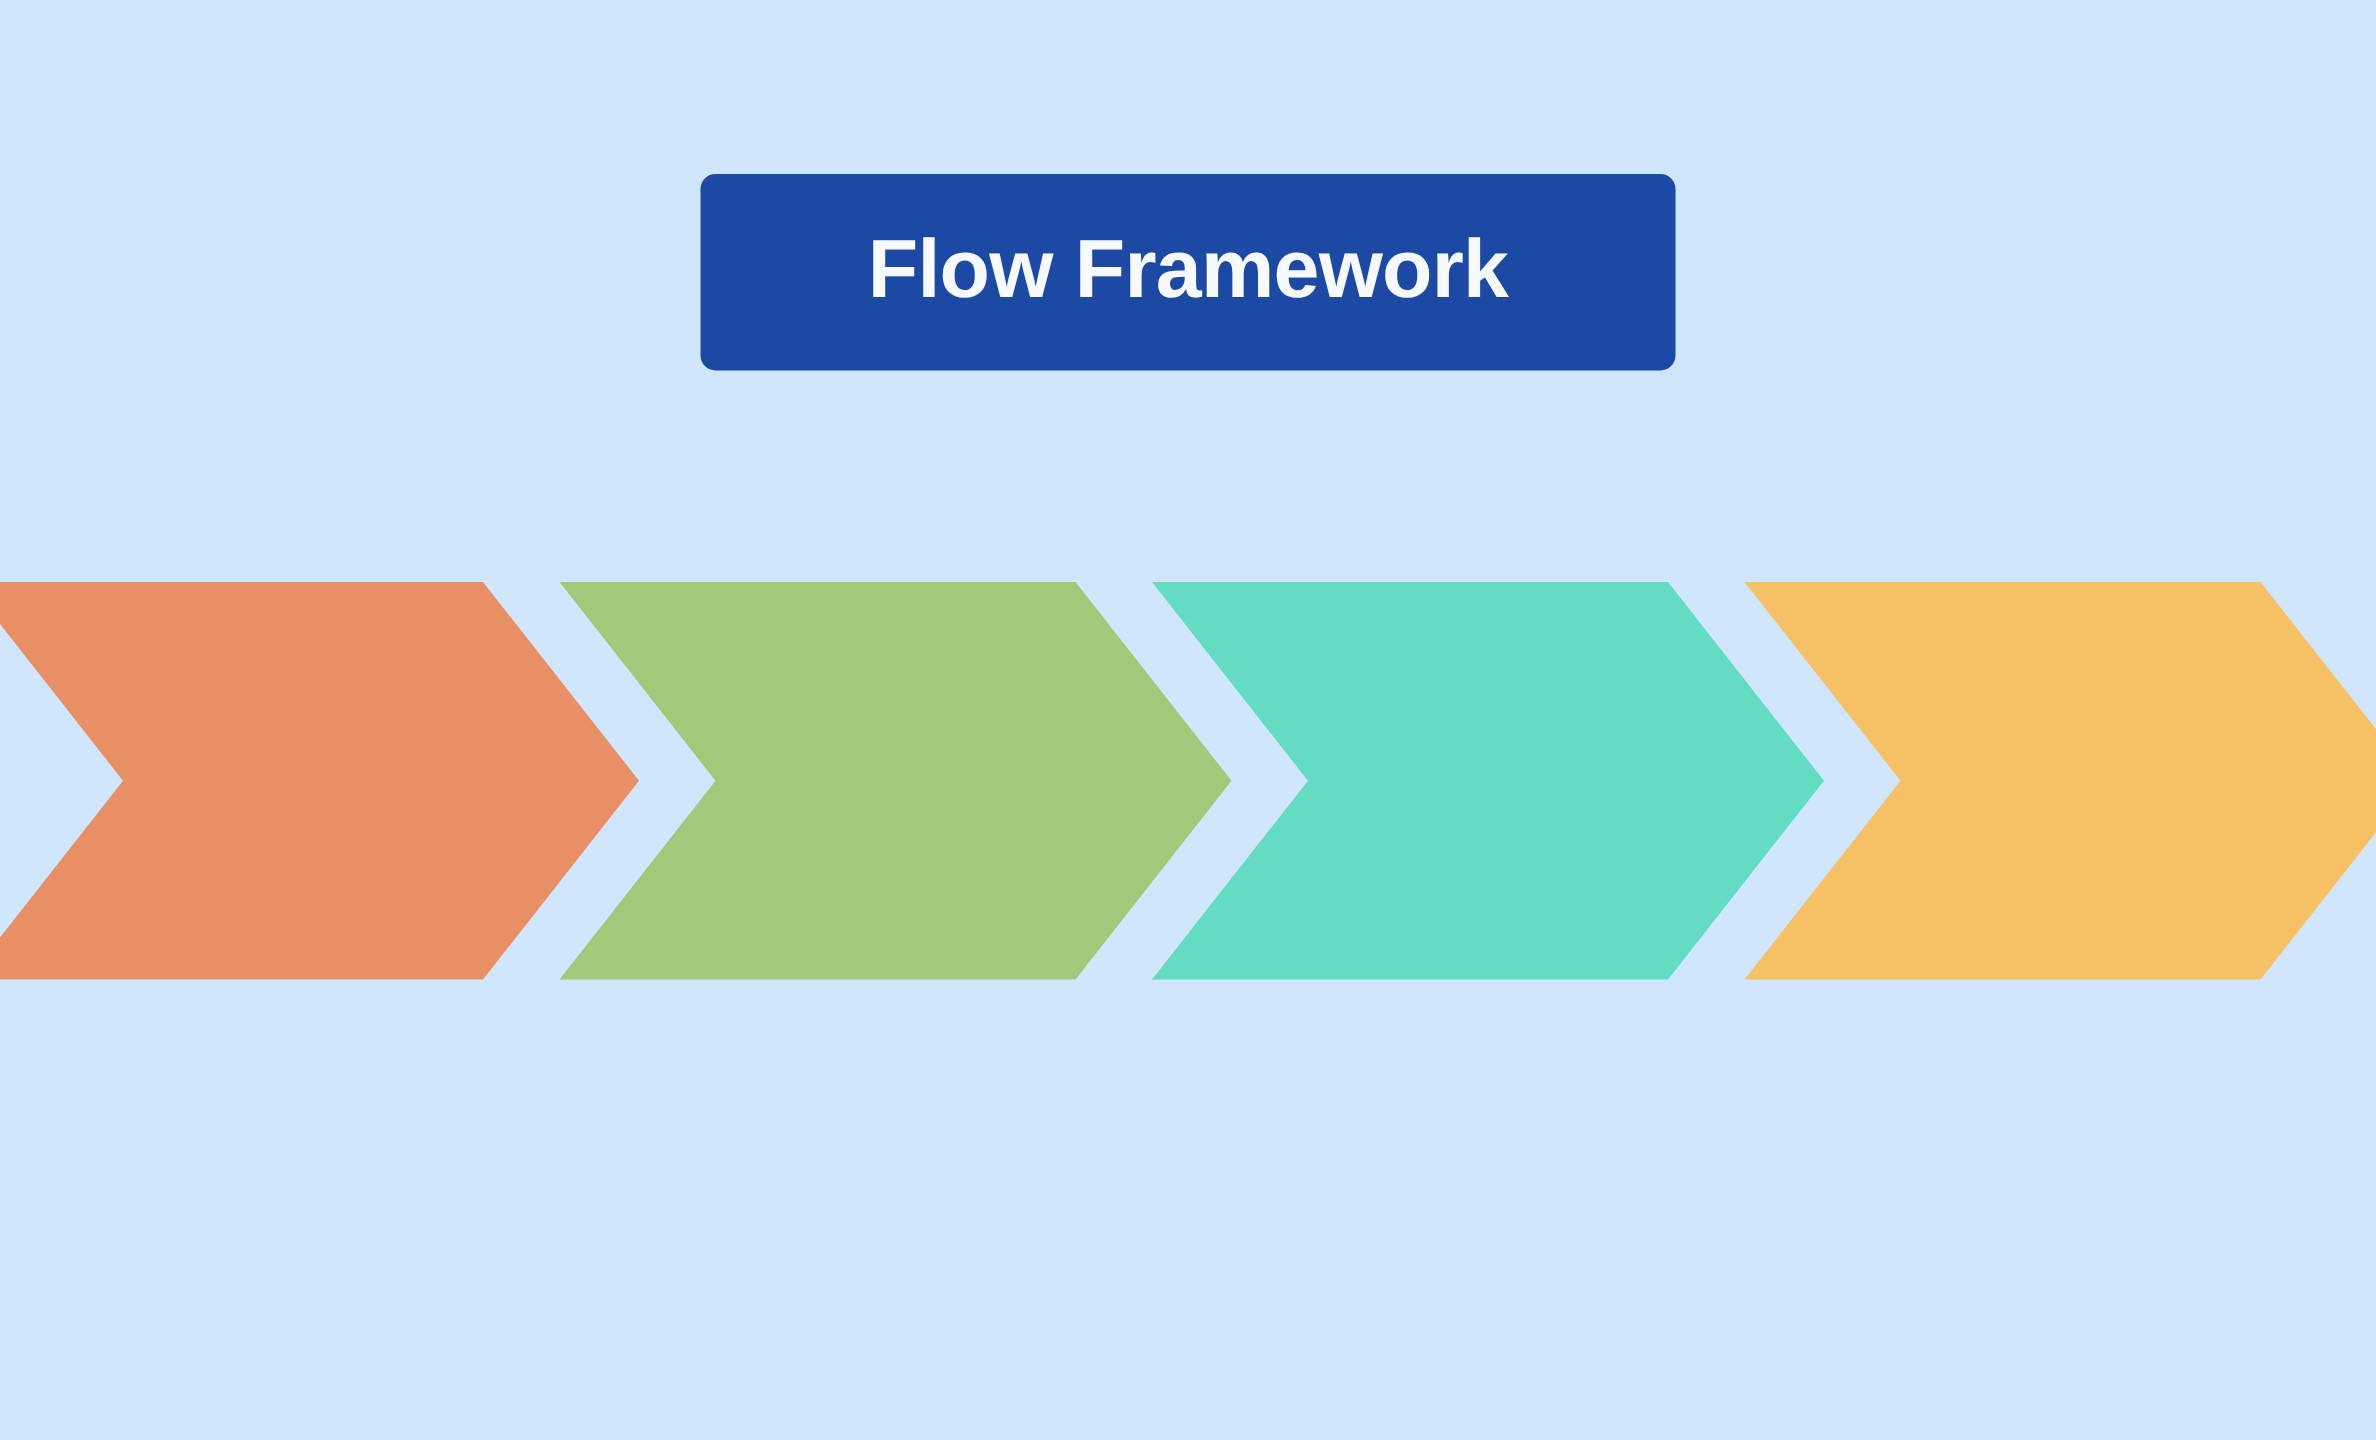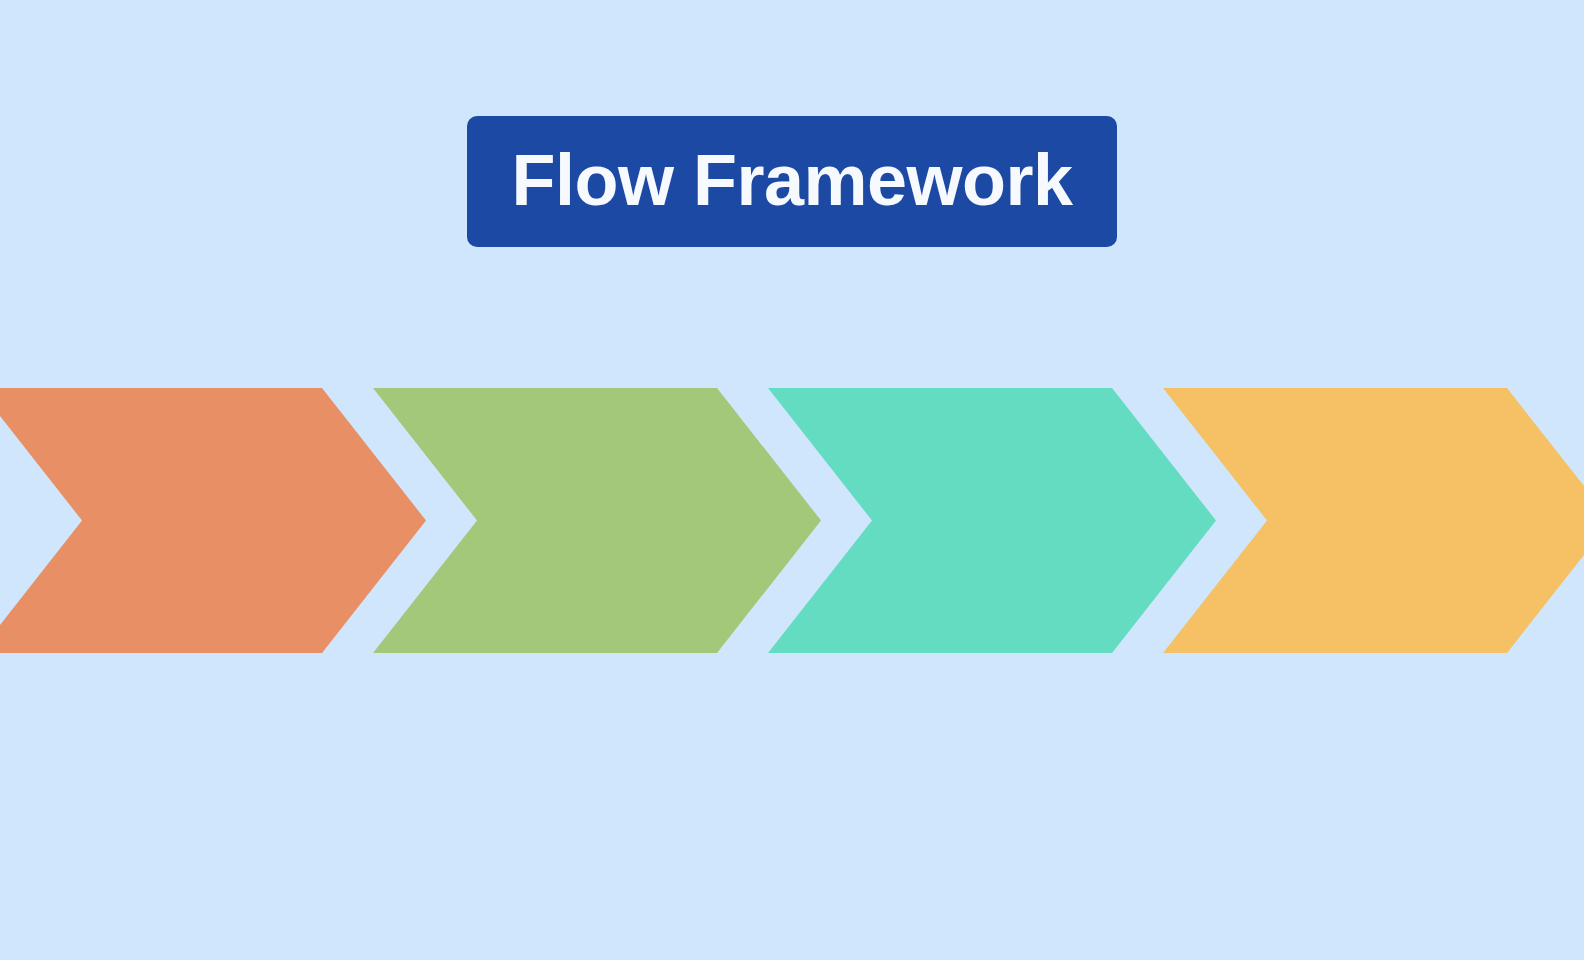--- a/index.html
+++ b/index.html
@@ -24,21 +24,21 @@
     top: 116px;
     width: 650px;
     height: 131px;
     border-radius: 10px;
     display: flex;
     align-items: center;
     justify-content: center;
     box-sizing: border-box;
   }
   .title-text {
-    font-size: 72px;
+    font-size: 55px;
     font-weight: bold;
     letter-spacing: -0.5px;
     white-space: nowrap;
     line-height: 1;
     padding-bottom: 4px;
   }
   .flow-svg {
     position: absolute;
     left: 0;
     top: 0;

